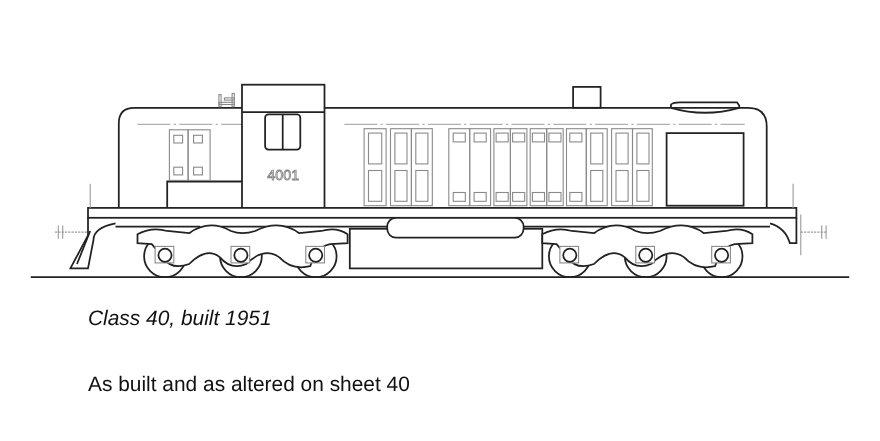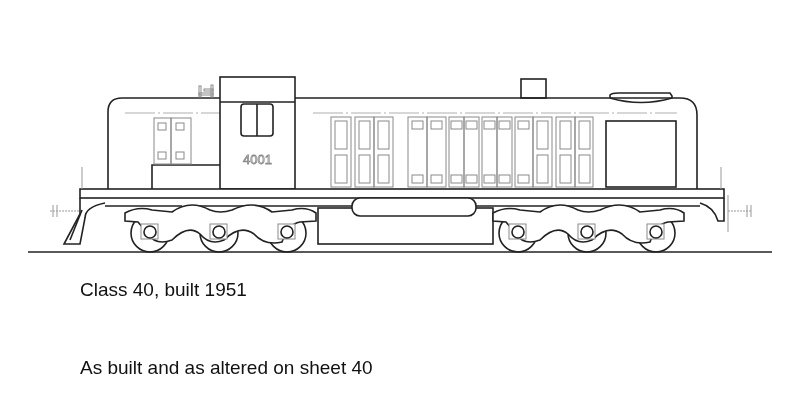--- a/index.html
+++ b/index.html
@@ -6,22 +6,22 @@
     body { width: 800px; height: 401px; position: relative; overflow: hidden; }
     #drawing { position: absolute; left: 0; top: 0; width: 800px; height: 270px; }
     .caption {
       position: absolute;
       font-family: "Liberation Sans", sans-serif;
       font-size: 19px;
       color: #111111;
       white-space: nowrap;
       margin: 0;
     }
-    #caption-1 { left: 80px; top: 279px; }
-    #caption-2 { left: 80px; top: 357px; }
+    #caption-1 { left: 80px; top: 279px; font-style: italic; }
+    #caption-2 { left: 80px; top: 339px; }
     .k { stroke: #222; fill: none; stroke-width: 1.6; }
     .kf { stroke: #222; fill: #fff; stroke-width: 1.6; }
     .g { stroke: #8a8a8a; fill: none; stroke-width: 1; }
     .gf { stroke: #8a8a8a; fill: #fff; stroke-width: 1; }
     .dash { stroke: #b0b0b0; fill: none; stroke-width: 1.2; stroke-dasharray: 30 3 2 3; }
     .thin { stroke: #999; fill: none; stroke-width: 1; }
     .num { font-family: "Liberation Sans", sans-serif; font-size: 13px; fill: #fff; stroke: #888; stroke-width: 0.8; }
   </style>
 </head>
 <body>

